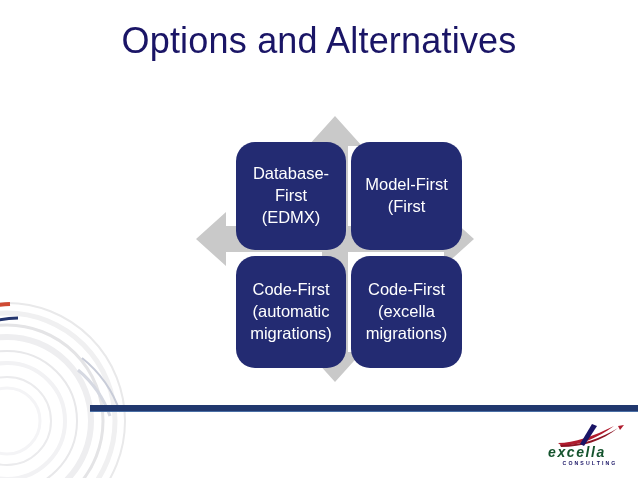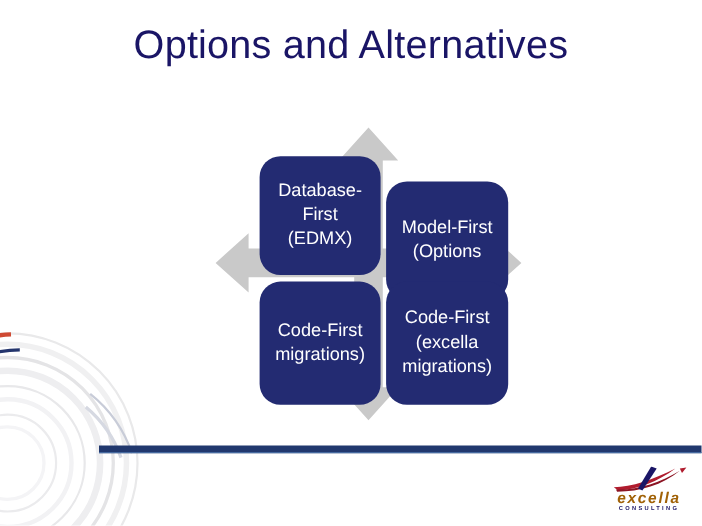--- a/index.html
+++ b/index.html
@@ -80,43 +80,42 @@
     justify-content: center;
     text-align: center;
     font-size: 16.5px;
     line-height: 1.32;
     box-sizing: border-box;
     padding: 4px 20px;
   }
   .qbox .ln { display: block; white-space: nowrap; }
 
   #box-tl { left: 46px;  top: 32px;  width: 110px; height: 108px; }
-  #box-tr { left: 161px; top: 32px;  width: 111px; height: 108px; margin-top: 23px; }
+  #box-tr { left: 161px; top: 32px;  width: 111px; height: 108px; }
   #box-bl { left: 46px;  top: 146px; width: 110px; height: 112px; }
   #box-br { left: 161px; top: 146px; width: 111px; height: 112px; }
 
   
   #logo {
     position: absolute;
     left: 548px;
     top: 424px;
     width: 84px;
     height: 46px;
   }
   #logo-wordmark {
     position: absolute;
     left: 0;
     top: 21px;
     width: 84px;
-    text-align: center;
     font-family: "Liberation Sans", sans-serif;
     font-size: 14px;
     font-weight: bold;
     font-style: italic;
-    color: #a16207;
+    color: #14532d;
     letter-spacing: 1.6px;
     line-height: 1;
   }
   #logo-subtext {
     position: absolute;
     left: 0;
     top: 37px;
     width: 84px;
     text-align: center;
     font-family: "Liberation Sans", sans-serif;
@@ -179,25 +178,26 @@
     </svg>
 
     <div class="qbox" id="box-tl">
       <span class="ln">Database-</span>
       <span class="ln">First</span>
       <span class="ln">(EDMX)</span>
     </div>
 
     <div class="qbox" id="box-tr">
       <span class="ln">Model-First</span>
-      <span class="ln">(Options</span>
+      <span class="ln">(First</span>
     </div>
 
     <div class="qbox" id="box-bl">
       <span class="ln">Code-First</span>
+      <span class="ln">(automatic</span>
       <span class="ln">migrations)</span>
     </div>
 
     <div class="qbox" id="box-br">
       <span class="ln">Code-First</span>
       <span class="ln">(excella</span>
       <span class="ln">migrations)</span>
     </div>
 
   </div>

